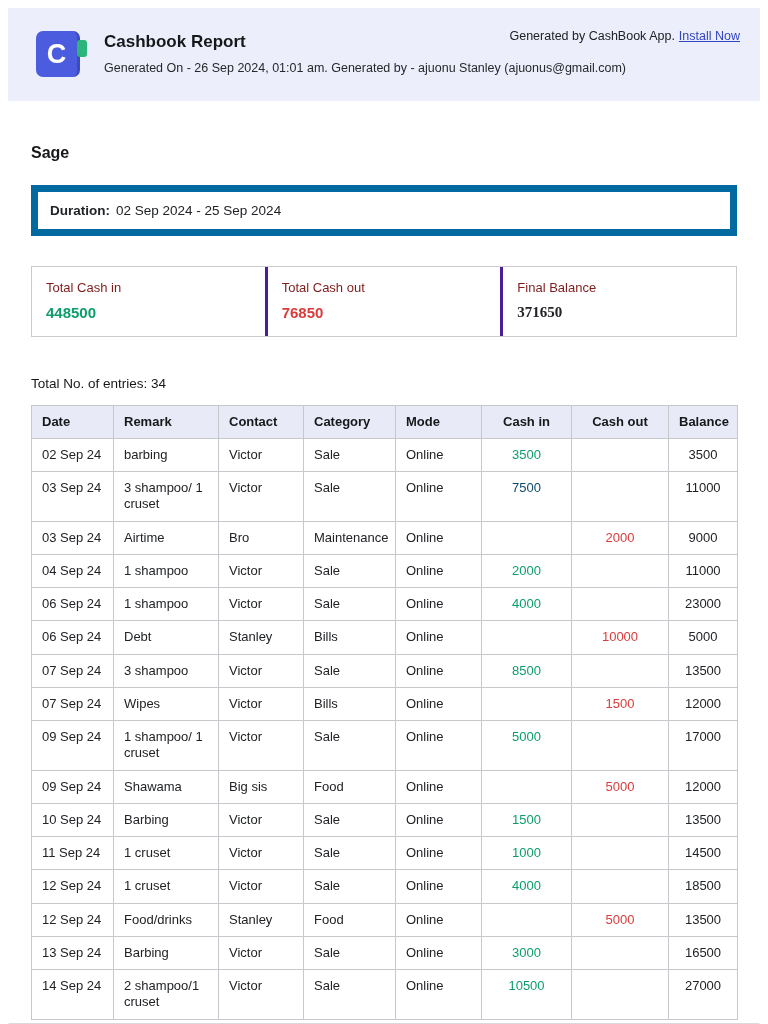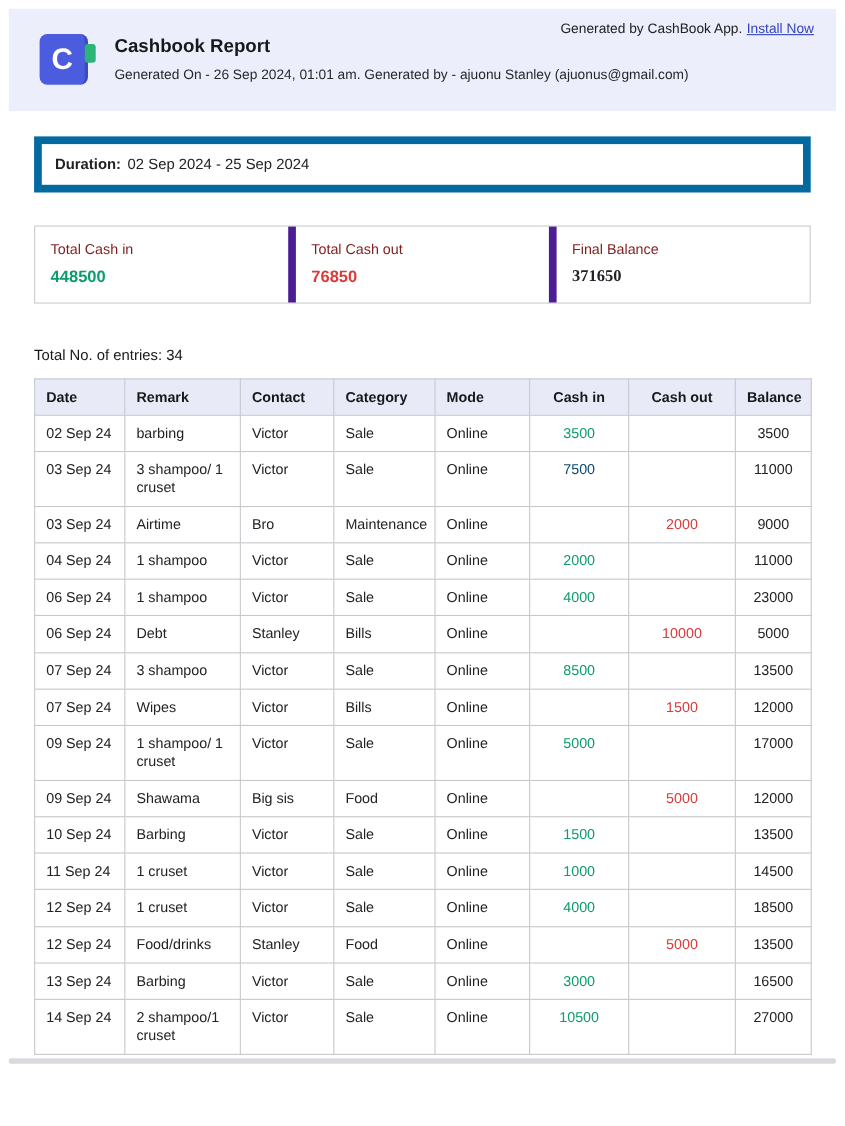--- a/index.html
+++ b/index.html
@@ -7,21 +7,21 @@
   body {
     width:768px; height:1024px; overflow:hidden;
     background:#ffffff; color:#212326;
     font-family:"Liberation Sans", sans-serif;
   }
   
   .band {
     margin:8px 8px 0; background:#eceefb;
     padding:23px 20px 24px 28px; position:relative;
   }
-  .topright { position:absolute; top:11px; right:20px; font-size:12.5px; color:#202124; }
+  .topright { position:absolute; top:21px; right:20px; font-size:12.5px; color:#202124; }
   .topright a { color:#3344c0; text-decoration:underline; margin-left:4px; cursor:pointer; }
   .brandrow { display:flex; align-items:flex-start; gap:20px; }
   .logo { width:48px; height:46px; position:relative; flex:0 0 auto; }
   .logo-book {
     width:44px; height:46px; background:#4b5cdf; border-radius:7px;
     border-right:3px solid #3c4bbf;
     display:flex; align-items:center; justify-content:center;
   }
   .logo-letter { color:#fff; font-size:27px; font-weight:700; line-height:1; }
   .logo-tab {
@@ -31,21 +31,21 @@
   .brand-text h1 { margin:1px 0 0; font-size:17px; font-weight:700; color:#17181a; }
   .subtitle { margin:9px 0 0; font-size:12.5px; color:#26282b; }
   
   main { padding:0 31px; }
   .sage { margin:43px 0 0; font-size:16px; font-weight:700; color:#17181a; }
   .duration-box {
     margin-top:23px; border:7px solid #0369a1; padding:11px 12px; font-size:13.5px;
   }
   .duration-box strong { margin-right:6px; }
   .summary { margin-top:30px; display:flex; border:1px solid #cbcbcf; }
-  .card { flex:1; padding:13px 14px 15px; border-left:7px solid #4c1d95; }
+  .card { flex:1; padding:13px 14px 15px; border-left:3px solid #4c1d95; }
   .card:first-child { border-left:none; }
   .card-label { font-size:13px; color:#7f1d1d; }
   .card-value { margin-top:9px; font-size:15px; font-weight:700; }
   .entries { margin-top:39px; font-size:13.5px; color:#17181a; }
   
   table { margin-top:9px; width:706px; border-collapse:collapse; font-size:13px; table-layout:fixed; }
   th, td { border:1px solid #c7c8cc; padding:8px 10px; text-align:left; vertical-align:top; line-height:1.25; }
   th { background:#e8eaf7; font-weight:700; color:#17181a; white-space:nowrap; }
   td { white-space:nowrap; }
   td.wrap { white-space:normal; }
@@ -67,20 +67,21 @@
       <span class="logo-tab"></span>
     </div>
     <div class="brand-text">
       <h1>Cashbook Report</h1>
       <p class="subtitle">Generated On - 26 Sep 2024, 01:01 am. Generated by - ajuonu Stanley (ajuonus@gmail.com)</p>
     </div>
   </div>
 </header>
 
 <main>
+  <h2 class="sage">Sage</h2>
 
   <div class="duration-box">
     <strong>Duration:</strong><span>02 Sep 2024 - 25 Sep 2024</span>
   </div>
 
   <div class="summary">
     <div class="card">
       <div class="card-label">Total Cash in</div>
       <div class="card-value" style="color: rgb(13, 157, 108);">448500</div>
     </div>

